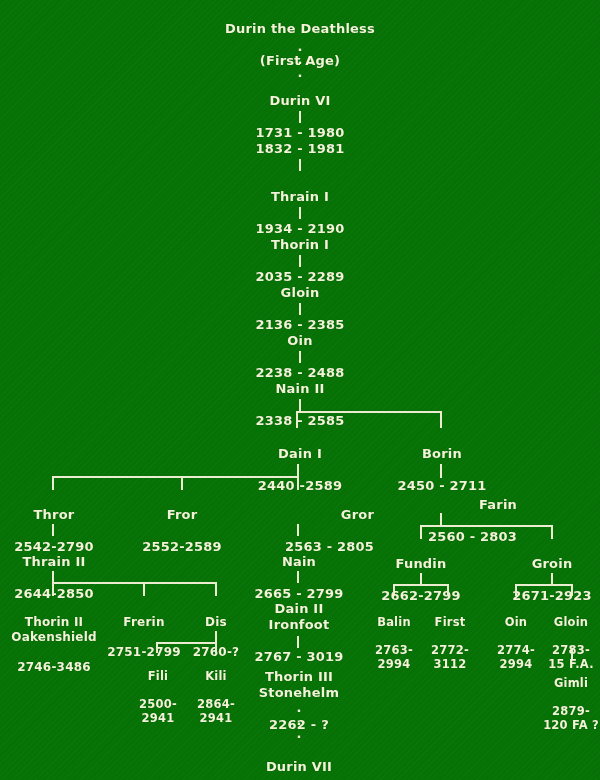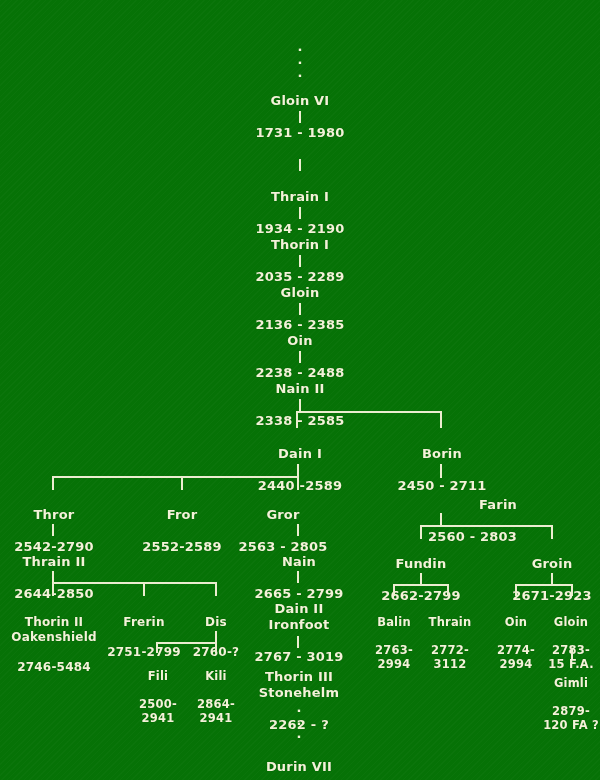--- a/index.html
+++ b/index.html
@@ -56,34 +56,39 @@
     position: absolute;
     height: 2px;
     background: #ecedd0;
   }
 </style>
 </head>
 <body>
 
 <div id="chart">
 
+  <div class="node" style="left:300px; top:5px; width:260px;">
+    <span class="nm">Durin the Deathless</span>
+    <span class="dt">(First Age)</span>
+  </div>
 
   <div class="dots" style="left:300px; top:43px; width:40px;">
     <span>·</span>
     <span>·</span>
     <span>·</span>
   </div>
 
   <div class="node" style="left:300px; top:77px; width:200px;">
-    <span class="nm">Gloin VI</span>
+    <span class="nm">Durin VI</span>
     <span class="dt">1731 - 1980</span>
   </div>
   <div class="vline" style="left:299px; top:111px; height:12px;"></div>
 
   <div class="node" style="left:300px; top:125px; width:200px;">
+    <span class="dt">1832 - 1981</span>
   </div>
   <div class="vline" style="left:299px; top:159px; height:12px;"></div>
 
   <div class="node" style="left:300px; top:173px; width:200px;">
     <span class="nm">Thrain I</span>
     <span class="dt">1934 - 2190</span>
   </div>
   <div class="vline" style="left:299px; top:207px; height:12px;"></div>
 
   <div class="node" style="left:300px; top:221px; width:200px;">
@@ -133,21 +138,21 @@
   <div class="node" style="left:54px; top:491px; width:150px;">
     <span class="nm">Thror</span>
     <span class="dt">2542-2790</span>
   </div>
 
   <div class="node" style="left:182px; top:491px; width:150px;">
     <span class="nm">Fror</span>
     <span class="dt">2552-2589</span>
   </div>
 
-  <div class="node" style="left:283px; top:491px; width:150px;">
+  <div class="node" style="left:299px; top:491px; width:150px;text-align:right;">
     <span class="nm">Gror</span>
     <span class="dt">2563 - 2805</span>
   </div>
 
   <div class="vline" style="left:440px; top:464px; height:14px;"></div>
   <div class="node" style="left:442px; top:481px; width:150px;text-align:right;">
     <span class="nm">Farin</span>
     <span class="dt">2560 - 2803</span>
   </div>
 
@@ -180,21 +185,21 @@
 
   <div class="vline" style="left:52px; top:571px; height:11px;"></div>
   <div class="hline" style="left:52px; top:582px; width:165px;"></div>
   <div class="vline" style="left:52px; top:582px; height:14px;"></div>
   <div class="vline" style="left:143px; top:582px; height:14px;"></div>
   <div class="vline" style="left:215px; top:582px; height:14px;"></div>
 
   <div class="node small" style="left:54px; top:600px; width:110px;">
     <span class="nm">Thorin II
 Oakenshield</span>
-    <span class="dt">2746-5484</span>
+    <span class="dt">2746-3486</span>
   </div>
 
   <div class="node small" style="left:144px; top:600px; width:80px;">
     <span class="nm">Frerin</span>
     <span class="dt">2751-2799</span>
   </div>
 
   <div class="node small" style="left:216px; top:600px; width:70px;">
     <span class="nm">Dis</span>
     <span class="dt">2760-?</span>
@@ -247,21 +252,21 @@
   <div class="vline" style="left:393px; top:584px; height:12px;"></div>
   <div class="vline" style="left:447px; top:584px; height:12px;"></div>
 
   <div class="node tiny" style="left:394px; top:601px; width:56px;">
     <span class="nm">Balin</span>
     <span class="dt">2763-
 2994</span>
   </div>
 
   <div class="node tiny" style="left:450px; top:601px; width:62px;">
-    <span class="nm">Thrain</span>
+    <span class="nm">First</span>
     <span class="dt">2772-
 3112</span>
   </div>
 
   <div class="vline" style="left:551px; top:573px; height:11px;"></div>
   <div class="hline" style="left:515px; top:584px; width:58px;"></div>
   <div class="vline" style="left:515px; top:584px; height:12px;"></div>
   <div class="vline" style="left:571px; top:584px; height:12px;"></div>
 
   <div class="node tiny" style="left:516px; top:601px; width:52px;">

